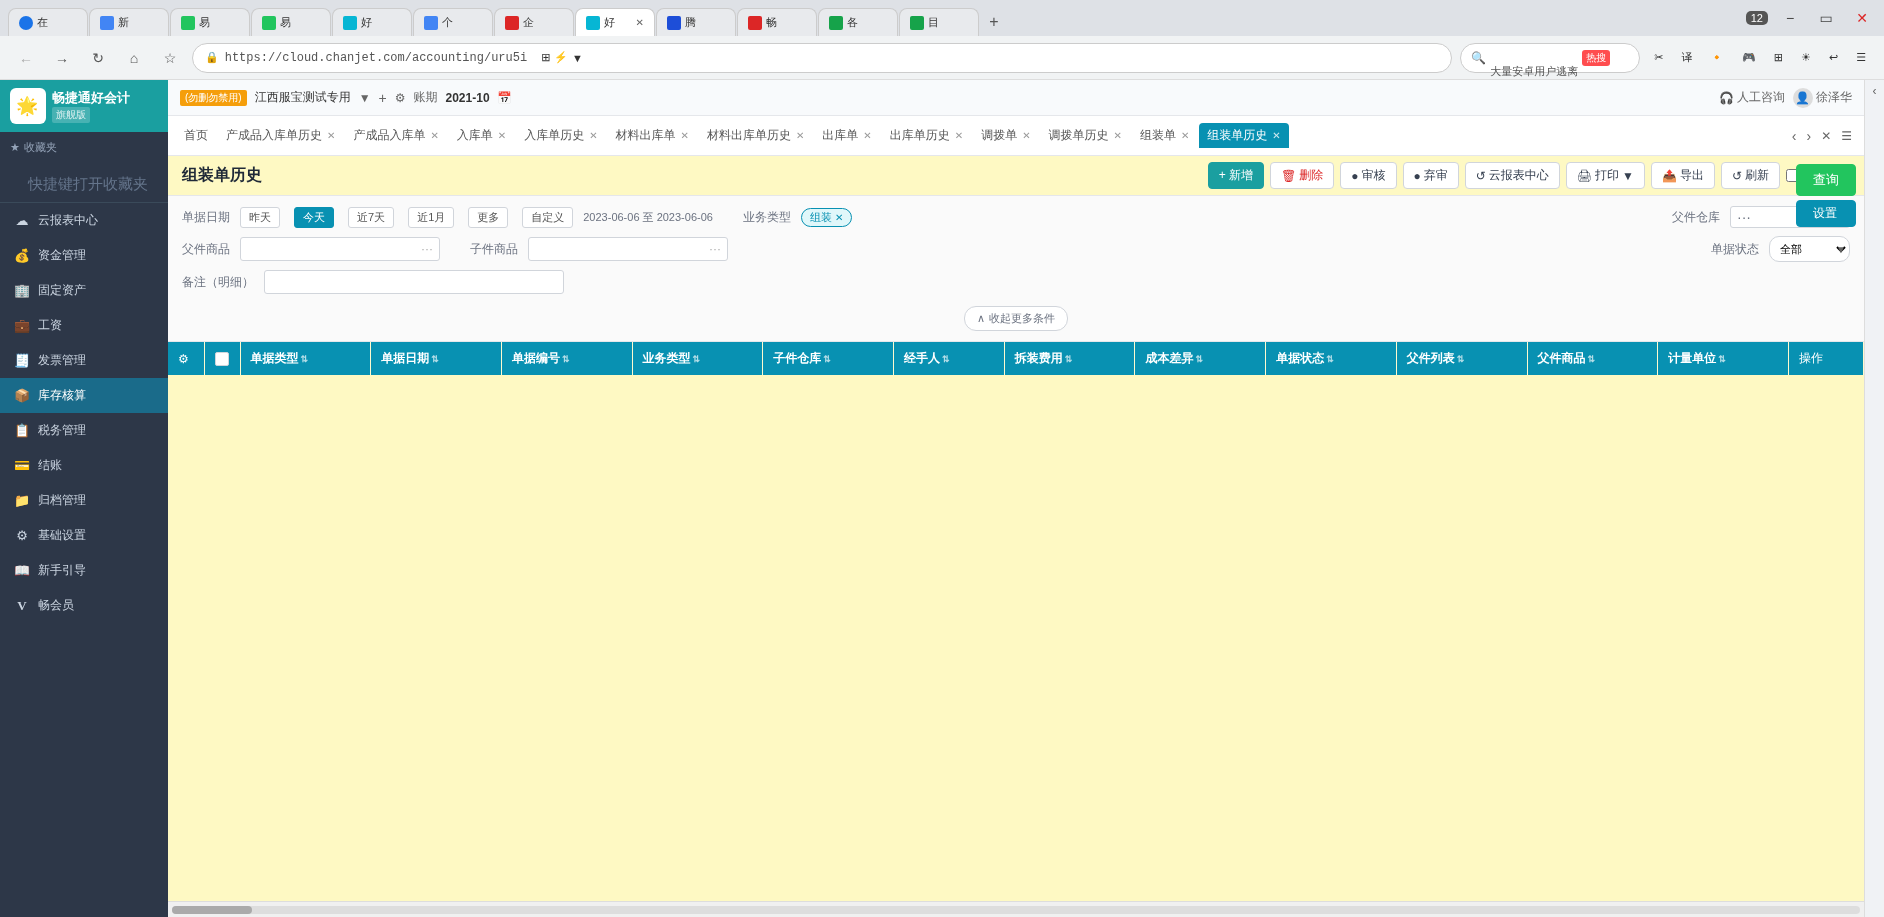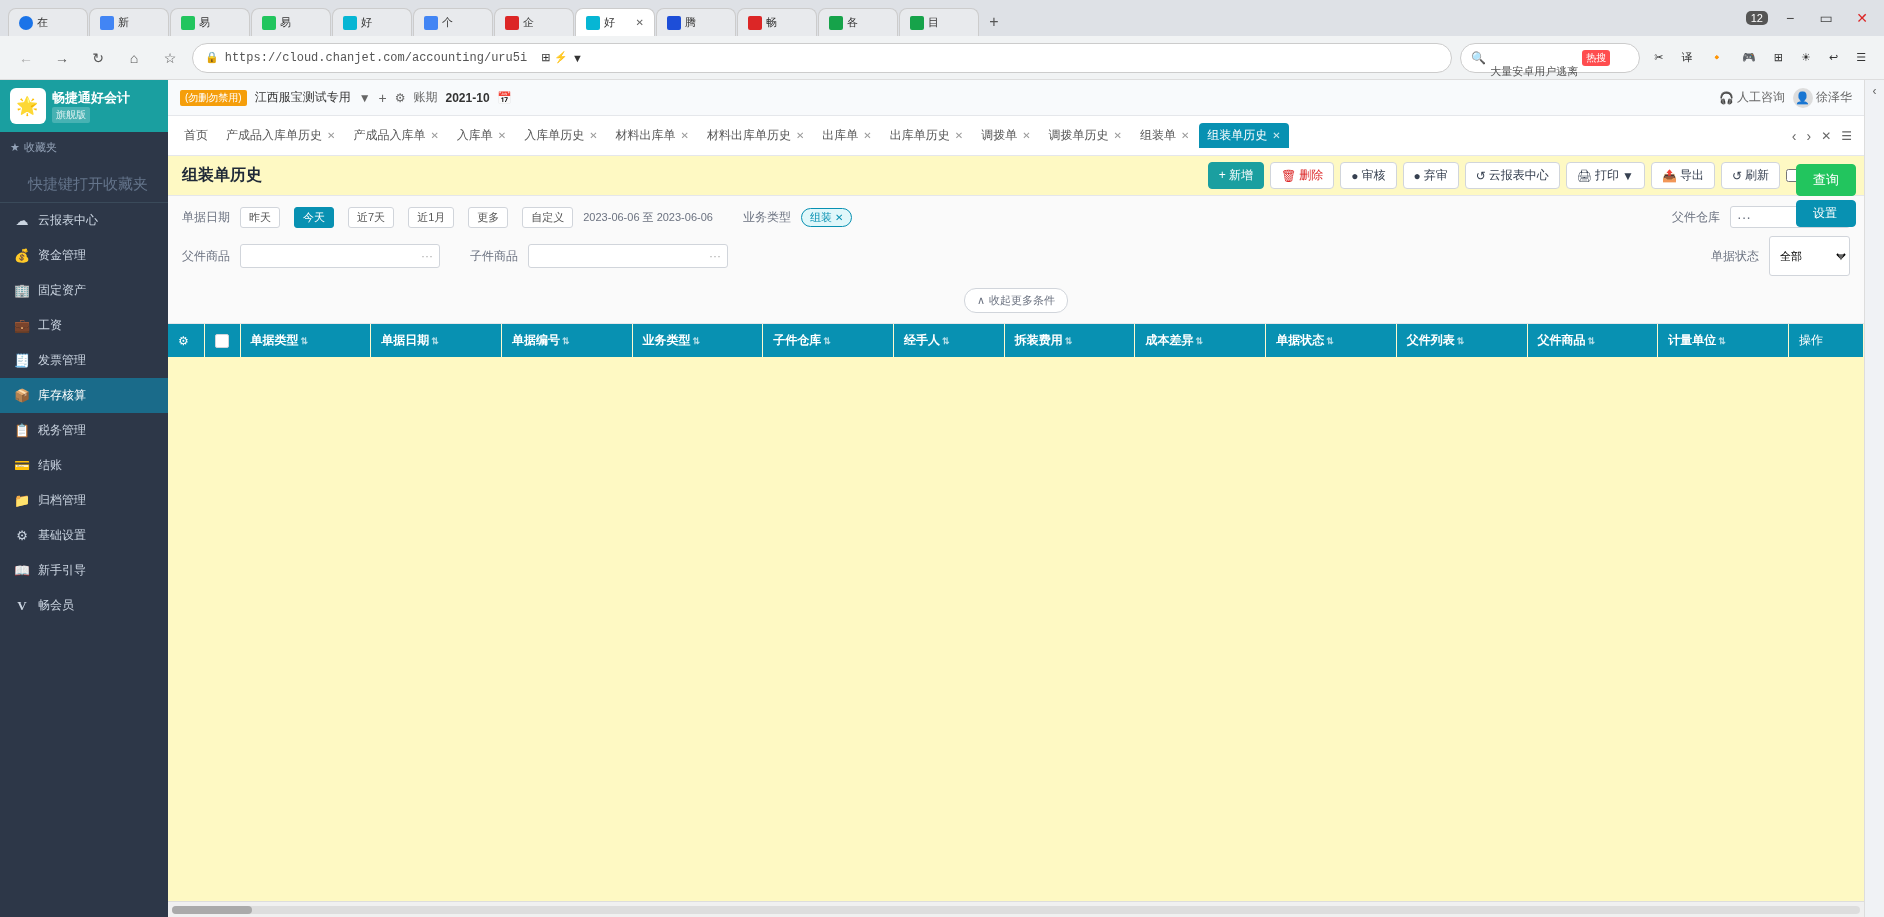--- a/index.html
+++ b/index.html
@@ -71,21 +71,21 @@
     .filter-area { padding: 10px 14px; border-bottom: 1px solid #e5e7eb; flex-shrink: 0; background: #fafafa; }
     .filter-row { display: flex; align-items: center; gap: 10px; margin-bottom: 8px; flex-wrap: wrap; }
     .filter-label { font-size: 12px; color: #6b7280; white-space: nowrap; }
     .date-filter-btns { display: flex; align-items: center; gap: 14px; }
     .date-btn { padding: 2px 8px; border: 1px solid #d1d5db; border-radius: 3px; background: #fff; font-size: 11px; color: #555; cursor: pointer; }
     .date-btn.active { background: #0891b2; color: #fff; border-color: #0891b2; }
     .date-range { font-size: 11px; color: #6b7280; }
     .filter-tag { display: flex; align-items: center; gap: 3px; background: #e0f7fa; border: 1px solid #0891b2; border-radius: 12px; padding: 1px 8px; font-size: 11px; color: #0891b2; }
     .filter-tag .remove { cursor: pointer; font-size: 10px; }
     .filter-input { border: 1px solid #d1d5db; border-radius: 3px; padding: 3px 6px; font-size: 11px; height: 24px; outline: none; }
-    .filter-dropdown { border: 1px solid #d1d5db; border-radius: 3px; padding: 2px 20px 2px 6px; font-size: 11px; height: 40px; background: #fff; cursor: pointer; }
+    .filter-dropdown { border: 1px solid #d1d5db; border-radius: 10px; padding: 2px 20px 2px 6px; font-size: 11px; height: 26px; background: #fff; cursor: pointer; }
     .filter-dots { color: #6b7280; cursor: pointer; font-size: 14px; }
     .collapse-btn { display: flex; align-items: center; justify-content: center; gap: 4px; padding: 4px 12px; border: 1px solid #d1d5db; border-radius: 12px; background: #fff; cursor: pointer; font-size: 11px; color: #6b7280; margin: 4px auto 0; }
 
     
     .table-container { flex: 1; overflow: auto; }
     .data-table { width: 100%; border-collapse: collapse; }
     .table-header { background: #0891b2; position: sticky; top: 0; z-index: 10; }
     .table-header th { padding: 8px 10px; text-align: left; font-size: 12px; color: #fff; font-weight: normal; white-space: nowrap; border-right: 1px solid rgba(255,255,255,0.2); }
     .table-header th:first-child { width: 36px; }
     .th-content { display: flex; align-items: center; gap: 2px; font-weight: bold; }
@@ -440,20 +440,24 @@
         <div style="position:relative;display:inline-flex;">
           <select class="filter-dropdown">
             <option value="">全部</option>
             <option value="draft">草稿</option>
             <option value="audited">已审核</option>
           </select>
           <span style="position:absolute;right:4px;top:50%;transform:translateY(-50%);pointer-events:none;font-size:10px;color:#666;">▼</span>
         </div>
       </div>
 
+      <div class="filter-row">
+        <span class="filter-label">备注（明细）</span>
+        <input type="text" class="filter-input" style="min-width: 300px;">
+      </div>
 
       <div style="display:flex;justify-content:center;">
         <div class="collapse-btn">
           <span>∧</span>
           <span>收起更多条件</span>
         </div>
       </div>
     </div>
 
     <div style="position:absolute;right:28px;top:calc(36px + 44px + 36px + 40px + 8px);display:flex;flex-direction:column;gap:4px;z-index:20;">

